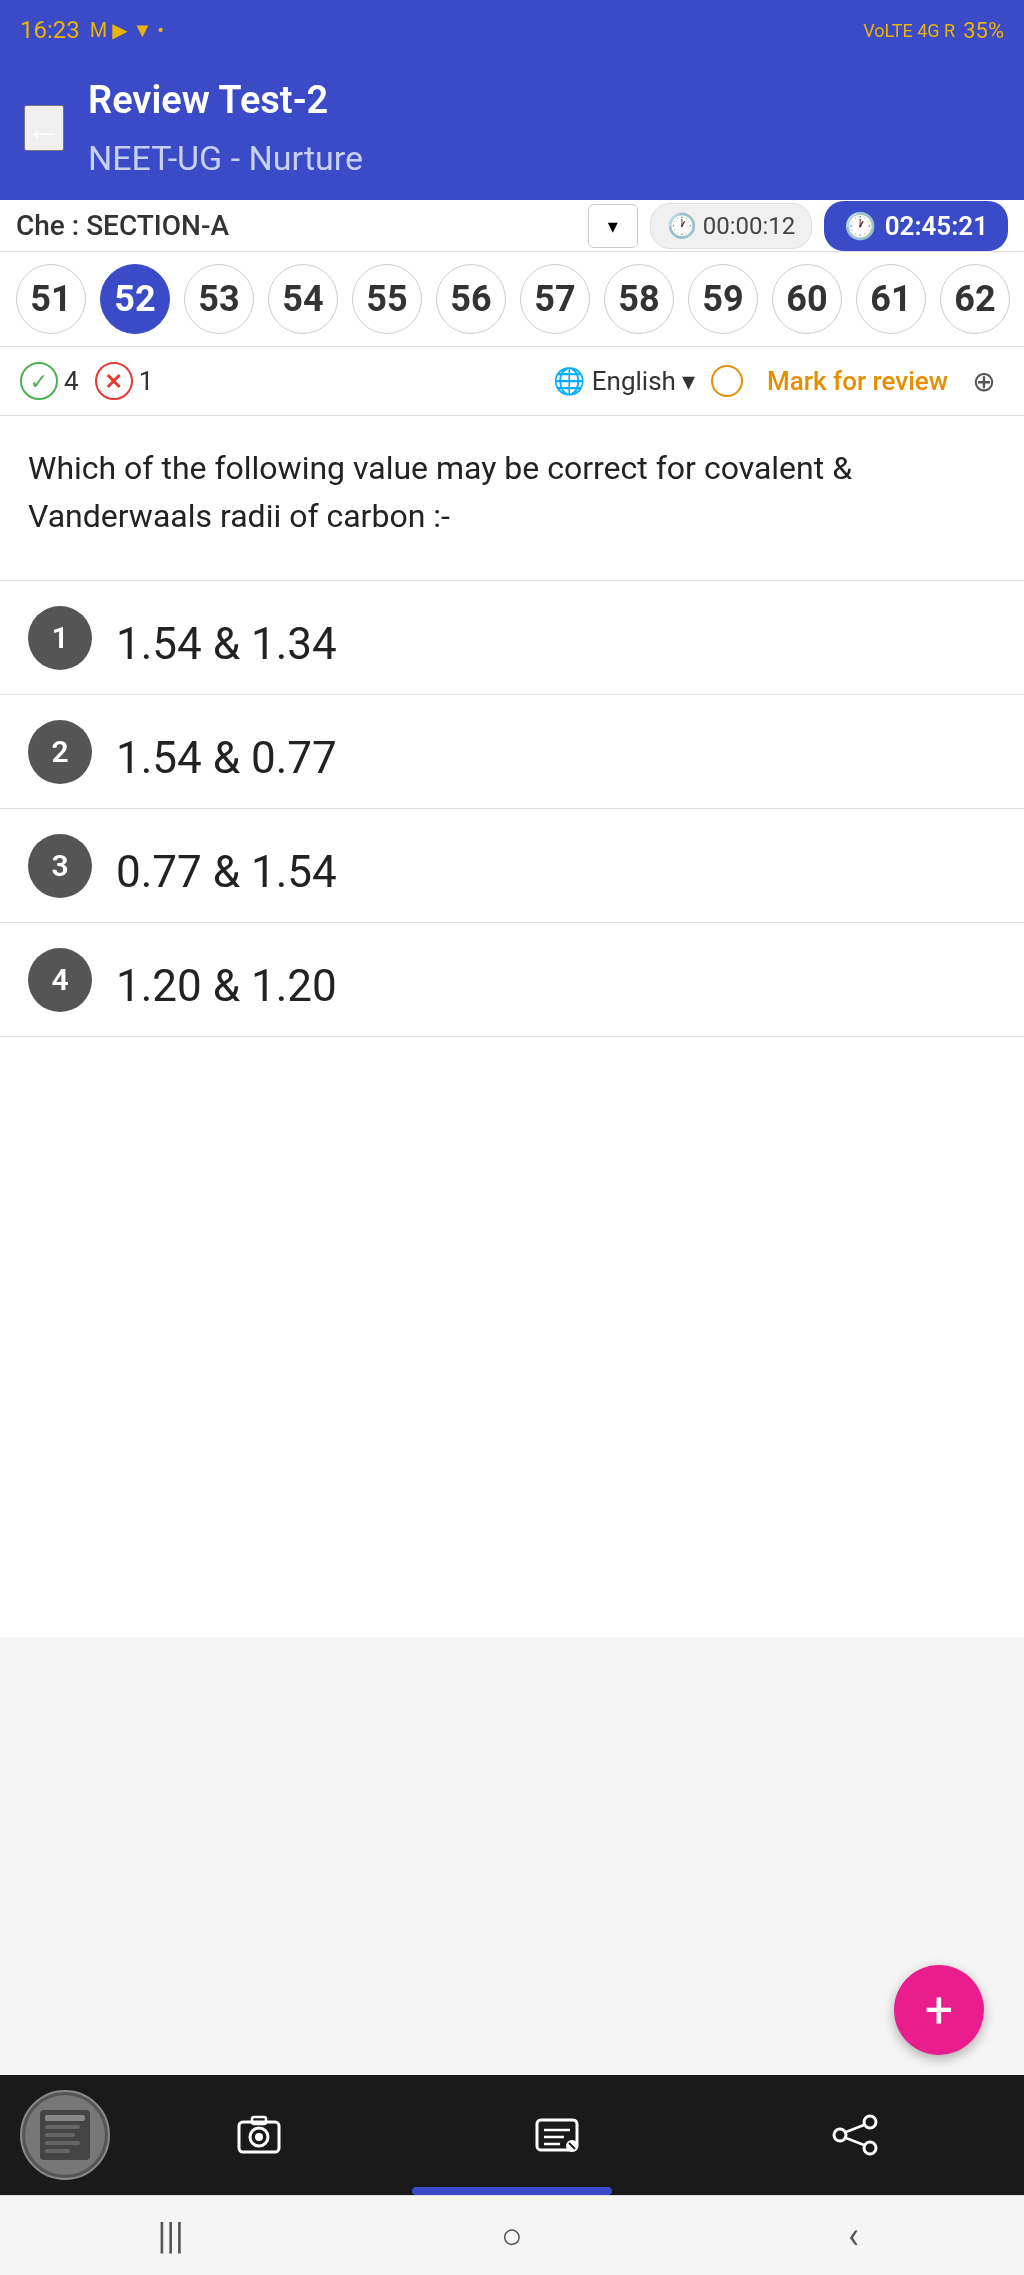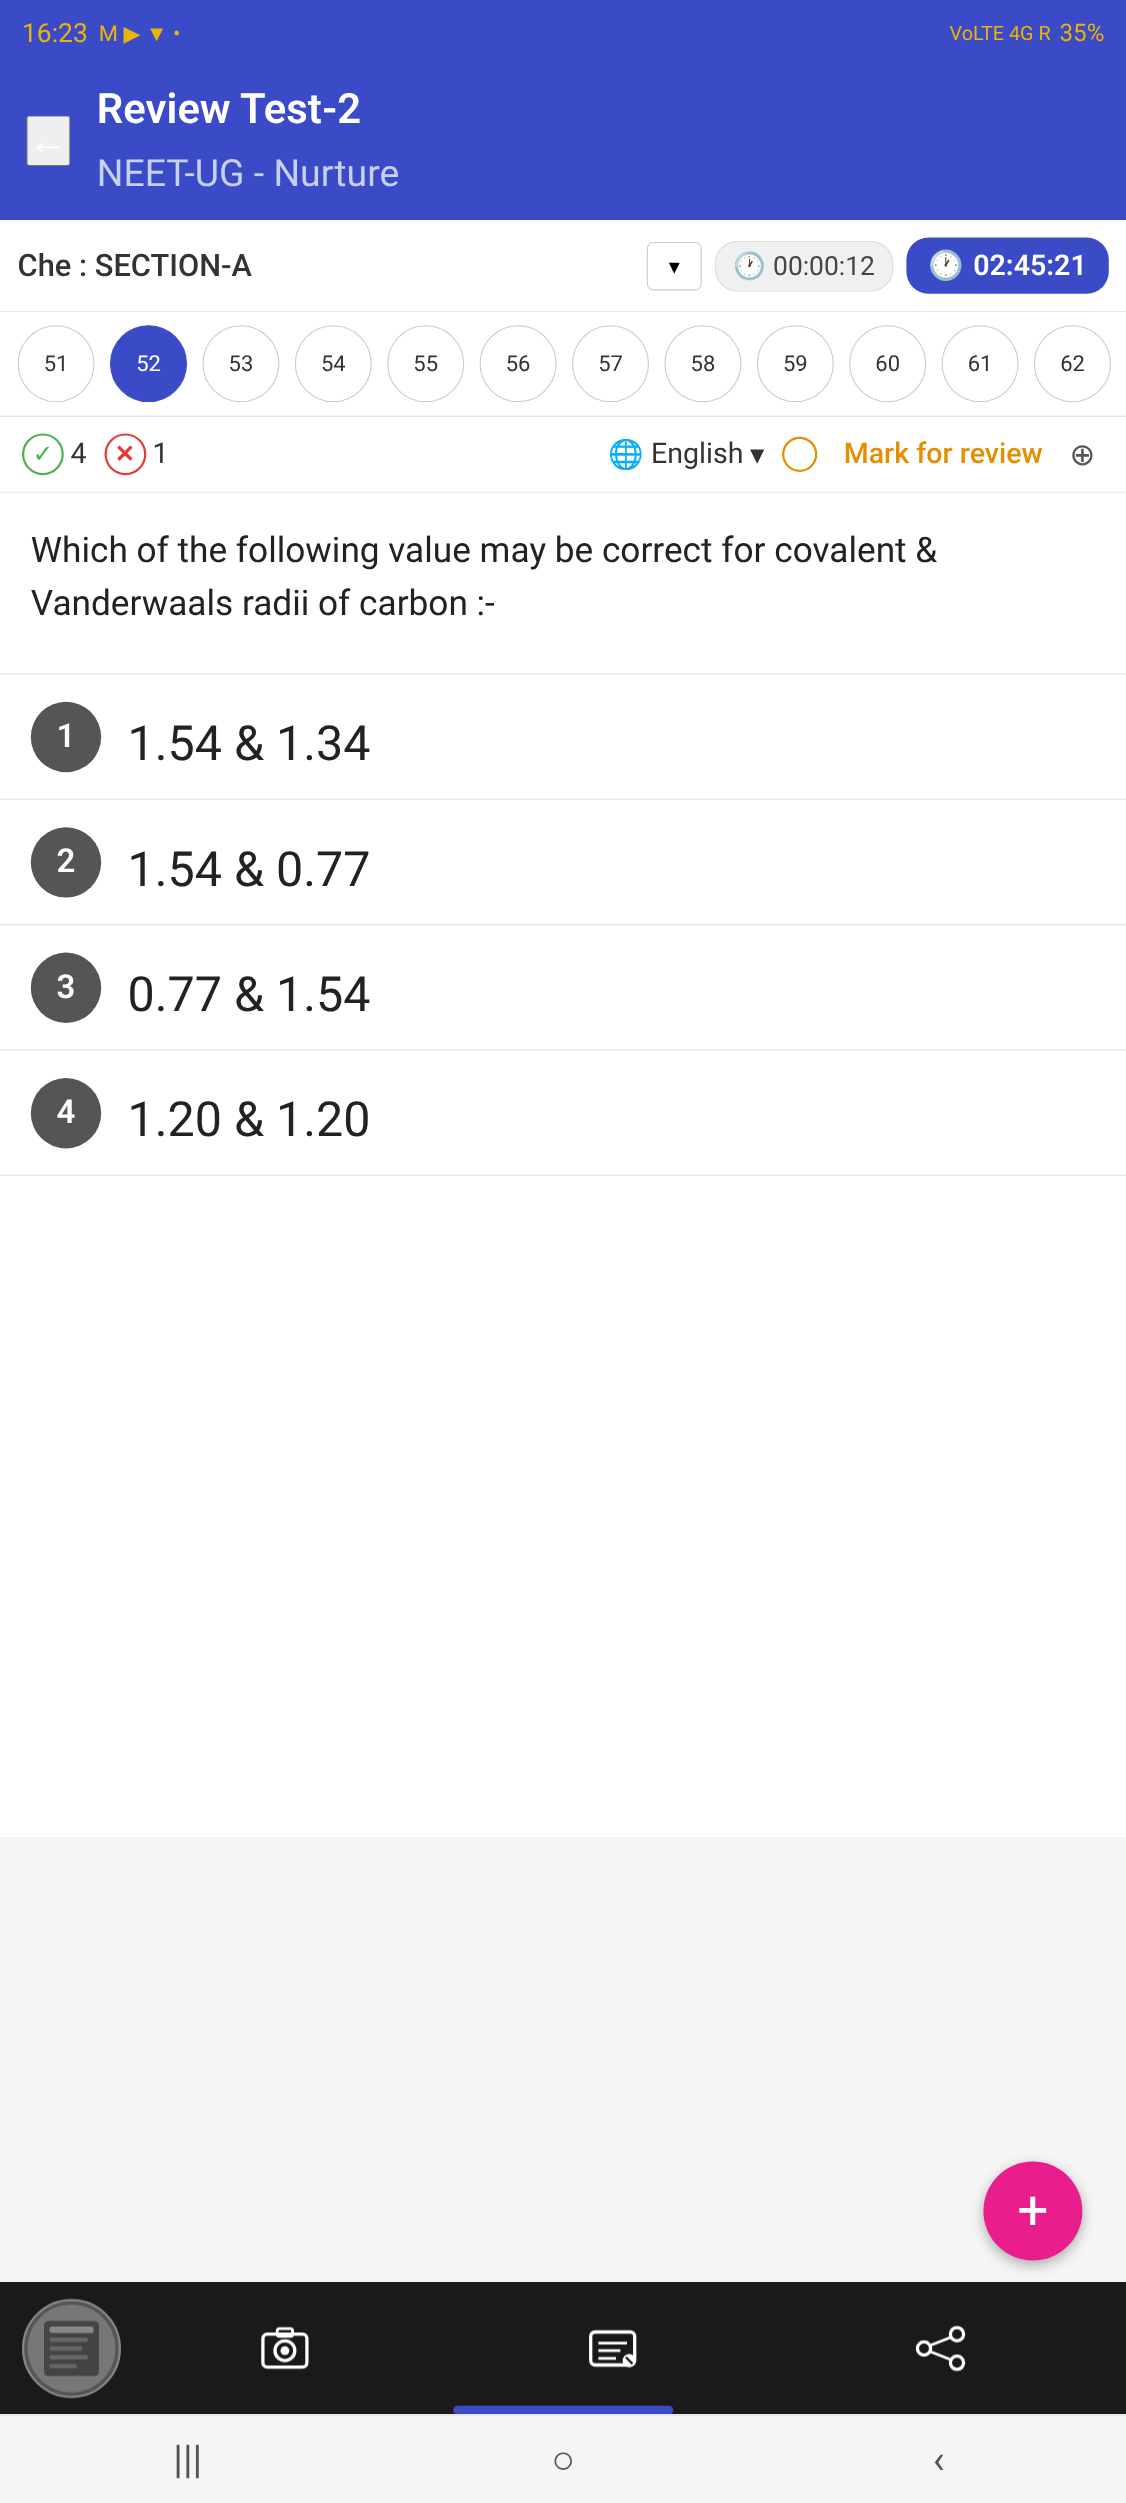--- a/index.html
+++ b/index.html
@@ -69,21 +69,21 @@
       color: #c8d0f0;
       font-size: 34px;
     }
 
     
     .section-bar {
       background: white;
       display: flex;
       align-items: center;
       padding: 0 16px;
-      height: 84px;
+      height: 52px;
       border-bottom: 1px solid #e0e0e0;
       gap: 12px;
     }
 
     .section-selector {
       display: flex;
       align-items: center;
       gap: 8px;
       flex: 1;
     }
@@ -142,22 +142,22 @@
       border-bottom: 1px solid #e0e0e0;
     }
 
     .q-num {
       width: 70px;
       height: 70px;
       border-radius: 50%;
       display: flex;
       align-items: center;
       justify-content: center;
-      font-size: 20px;
-      font-weight: 400;
+      font-size: 36px;
+      font-weight: 700;
       background: white;
       border: 1px solid #ccc;
       color: #333;
       cursor: pointer;
       flex-shrink: 0;
     }
 
     .q-num.active {
       background: #3b4bc8;
       color: white;

